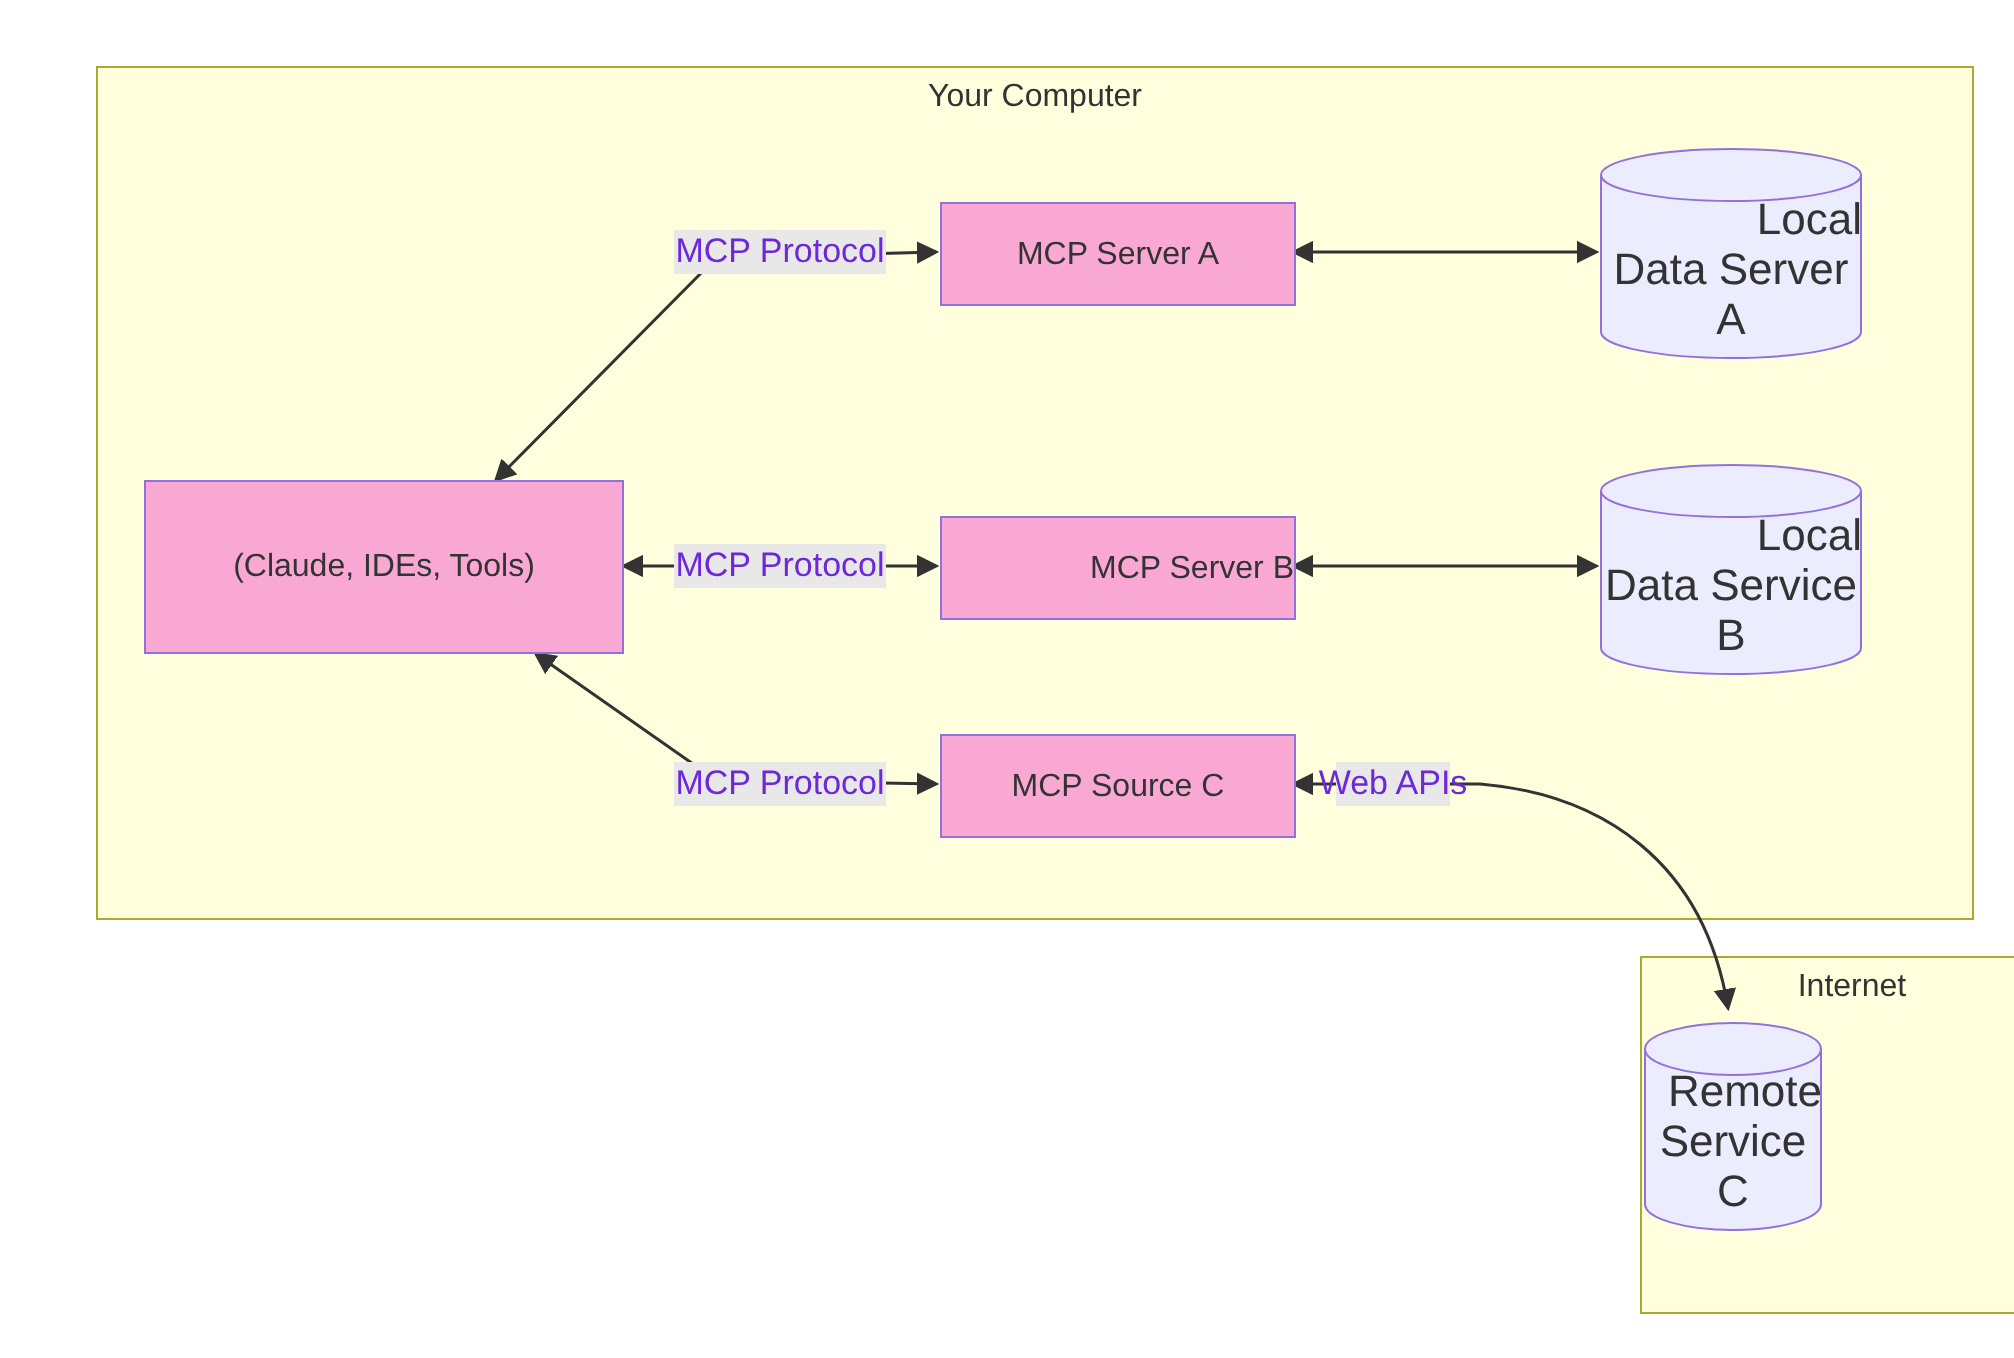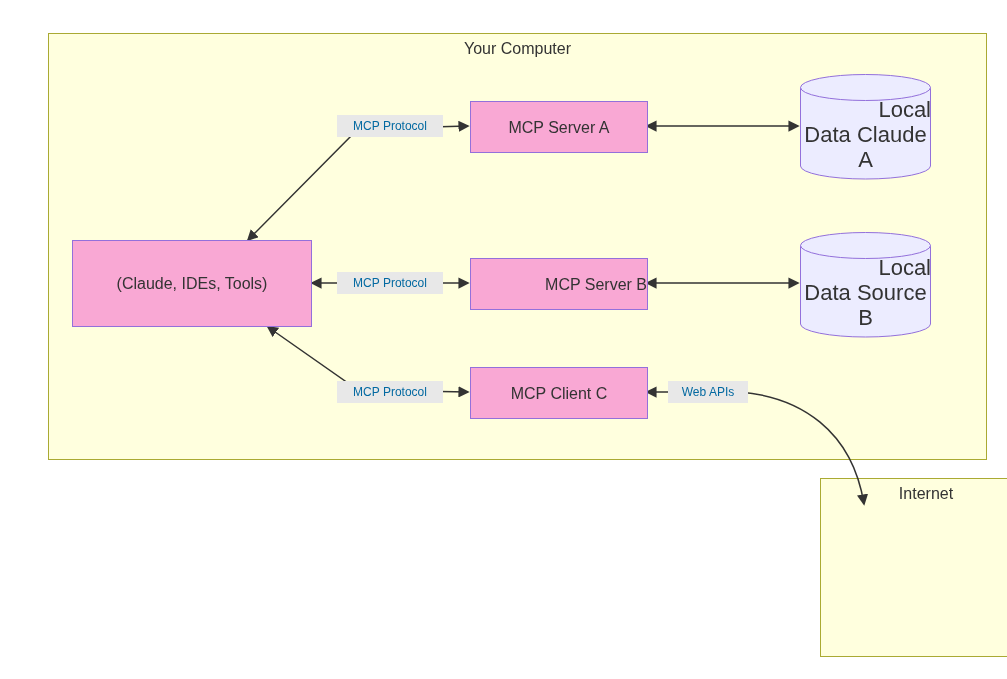--- a/index.html
+++ b/index.html
@@ -23,21 +23,21 @@
   .cylinder { position:absolute; }
   .cylinder svg { position:absolute; left:0; top:0; }
   .cyl-text {
     position:absolute; left:0; top:0; right:0; bottom:0;
     display:flex; flex-direction:column; align-items:flex-end; justify-content:center;
     padding-top:14px; font-size:22px; line-height:25px; text-align:center;
   }
   .edge-label {
     position:absolute; background:#e8e8e8; height:22px;
     display:flex; align-items:center; justify-content:center;
-    font-size:12px; color:#0369a1; white-space:nowrap;
+    font-size:17px; color:#6d28d9; white-space:nowrap;
   }
 </style>
 </head>
 <body>
 
 <div class="canvas">
 
   <div class="cluster" style="left:48px; top:33px; width:937px; height:425px;">
     <div class="cluster-label">Your Computer</div>
   </div>
@@ -66,52 +66,62 @@
 
   <div class="node-rect" style="left:470px; top:101px; width:176px; height:50px;">
     <span>MCP Server A</span>
   </div>
 
   <div class="node-rect" style="left:470px; top:258px; width:176px; height:50px;align-items:flex-end;">
     <span>MCP Server B</span>
   </div>
 
   <div class="node-rect" style="left:470px; top:367px; width:176px; height:50px;">
-    <span>MCP Client C</span>
+    <span>MCP Source C</span>
   </div>
 
   <div class="cylinder" style="left:800px; top:74px; width:131px; height:106px;">
     <svg width="131" height="106" viewBox="0 0 131 106">
       <path d="M0.5 13.5 L0.5 92 A65 13 0 0 0 130.5 92 L130.5 13.5" fill="#ECECFF" stroke="#9370DB"></path>
       <ellipse cx="65.5" cy="13.5" rx="65" ry="13" fill="#ECECFF" stroke="#9370DB"></ellipse>
     </svg>
     <div class="cyl-text">
       <span>Local</span>
-      <span>Data Claude A</span>
+      <span>Data Server A</span>
     </div>
   </div>
 
   <div class="cylinder" style="left:800px; top:232px; width:131px; height:106px;">
     <svg width="131" height="106" viewBox="0 0 131 106">
       <path d="M0.5 13.5 L0.5 92 A65 13 0 0 0 130.5 92 L130.5 13.5" fill="#ECECFF" stroke="#9370DB"></path>
       <ellipse cx="65.5" cy="13.5" rx="65" ry="13" fill="#ECECFF" stroke="#9370DB"></ellipse>
     </svg>
     <div class="cyl-text">
       <span>Local</span>
-      <span>Data Source B</span>
+      <span>Data Service B</span>
     </div>
   </div>
 
+  <div class="cylinder" style="left:822px; top:511px; width:89px; height:105px;">
+    <svg width="89" height="105" viewBox="0 0 89 105">
+      <path d="M0.5 13.5 L0.5 91 A44 13 0 0 0 88.5 91 L88.5 13.5" fill="#ECECFF" stroke="#9370DB"></path>
+      <ellipse cx="44.5" cy="13.5" rx="44" ry="13" fill="#ECECFF" stroke="#9370DB"></ellipse>
+    </svg>
+    <div class="cyl-text">
+      <span>Remote</span>
+      <span>Service C</span>
+    </div>
+  </div>
 
   <div class="edge-label" style="left:337px; top:115px; width:106px;">
     <span>MCP Protocol</span>
   </div>
   <div class="edge-label" style="left:337px; top:272px; width:106px;">
     <span>MCP Protocol</span>
   </div>
   <div class="edge-label" style="left:337px; top:381px; width:106px;">
     <span>MCP Protocol</span>
   </div>
-  <div class="edge-label" style="left:668px; top:381px; width:80px;text-align:center;">
+  <div class="edge-label" style="left:668px; top:381px; width:57px;text-align:center;">
     <span>Web APIs</span>
   </div>
 
 </div>
 
 </body></html>

